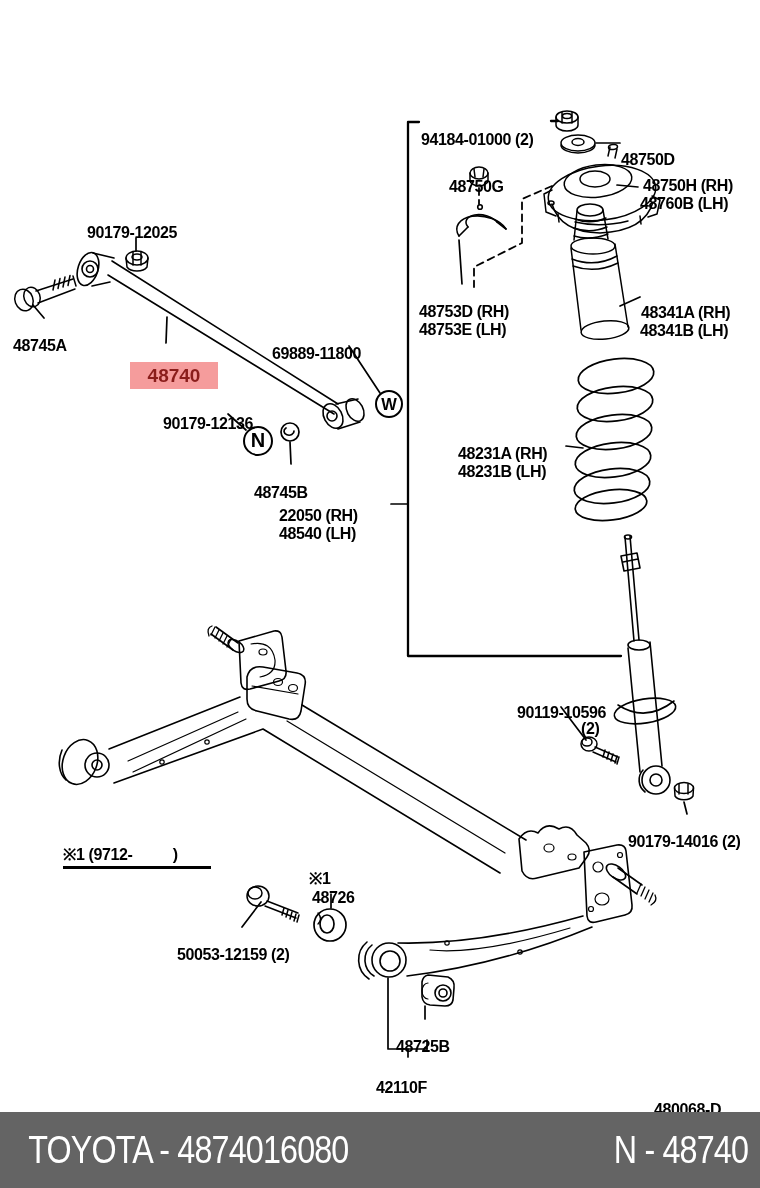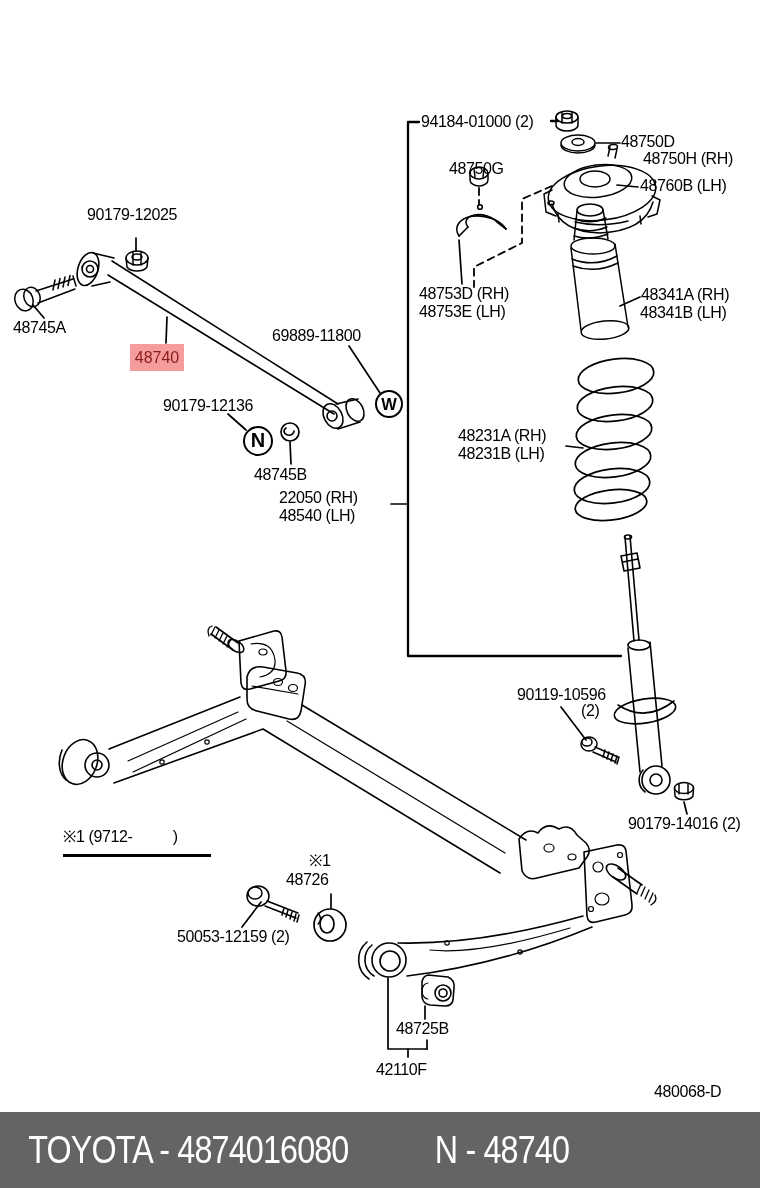--- a/index.html
+++ b/index.html
@@ -1,28 +1,28 @@
 <!DOCTYPE html>
 <html style="--hl-bg: #F59C9C; --hl-fg: #8A1D1B; --footer-bg: #646464; --footer-fg: #FFFFFF;"><head>
 <meta charset="utf-8">
 <style>
   html,body{margin:0;padding:0;background:#fff;}
   .page{position:relative;width:760px;height:1188px;background:#fff;overflow:hidden;
         font-family:"Liberation Sans",sans-serif;}
   .art{position:absolute;left:0;top:0;}
-  .lbl{position:absolute;font-weight:normal;font-size:16px;line-height:17px;
-       letter-spacing:-0.4px;white-space:pre;color:#000;}
+  .lbl{position:absolute;font-weight:bold;font-size:16px;line-height:17px;
+       letter-spacing:-0.4px;white-space:pre;color:#000;margin-top:18px;}
   .hl{background:var(--hl-bg,#F59C9C);color:var(--hl-fg,#8A1D1B);
-      width:54px;height:27px;display:flex;align-items:center;justify-content:center;
-      font-size:16px;letter-spacing:0;}
+      width:88px;height:27px;display:flex;align-items:center;justify-content:center;
+      font-size:19px;letter-spacing:0;}
   .marker{position:absolute;font-weight:bold;color:#000;text-align:center;}
-  .note{border-bottom:3.5px solid #000;padding-bottom:9px;}
+  .note{border-bottom:3.5px solid #000;padding-bottom:3px;}
   .footer{position:absolute;left:0;bottom:0;width:100%;height:76px;
           background:var(--footer-bg,#646464);display:flex;align-items:center;
-          justify-content:flex-start;gap:46px;}
+          justify-content:space-between;gap:46px;}
   .footer span{color:var(--footer-fg,#ffffff);font-size:38px;letter-spacing:-1px;
                transform:scaleX(.85);white-space:nowrap;}
 </style>
 </head>
 <body>
 
 <div class="page">
 
   <svg class="art" width="760" height="1188" viewBox="0 0 760 1188" fill="none" stroke="#000" stroke-width="1.6" stroke-linecap="round" stroke-linejoin="round">
 
@@ -252,42 +252,42 @@
       <ellipse cx="258" cy="896" rx="11" ry="10"></ellipse>
       <ellipse cx="255" cy="893" rx="7" ry="6"></ellipse>
       <path d="M267,901 L298,913 M265,906 L296,918"></path>
       <path d="M284,908 L282,915 M288,910 L286,917 M292,912 L290,919 M296,914 L294,921 M299,915 L297,922"></path>
     </g>
   </svg>
 
   <div class="lbl" style="left:421px;top:113px">94184-01000 (2)</div>
   <div class="lbl" style="left:449px;top:160px">48750G</div>
   <div class="lbl" style="left:621px;top:133px">48750D</div>
-  <div class="lbl" style="left:643px;top:150px">48750H (RH)</div>
+  <div class="lbl" style="left:643px;top:159px">48750H (RH)</div>
   <div class="lbl" style="left:640px;top:177px">48760B (LH)</div>
   <div class="lbl" style="left:419px;top:285px">48753D (RH)</div>
   <div class="lbl" style="left:419px;top:303px">48753E (LH)</div>
   <div class="lbl" style="left:641px;top:286px">48341A (RH)</div>
   <div class="lbl" style="left:640px;top:304px">48341B (LH)</div>
   <div class="lbl" style="left:87px;top:206px">90179-12025</div>
   <div class="lbl" style="left:13px;top:319px">48745A</div>
   <div class="lbl hl" style="left:130px;top:344px">48740</div>
   <div class="lbl" style="left:272px;top:327px">69889-11800</div>
   <div class="lbl" style="left:163px;top:397px">90179-12136</div>
   <div class="lbl" style="left:254px;top:466px">48745B</div>
   <div class="lbl" style="left:279px;top:489px">22050 (RH)</div>
   <div class="lbl" style="left:279px;top:507px">48540 (LH)</div>
   <div class="lbl" style="left:458px;top:427px">48231A (RH)</div>
   <div class="lbl" style="left:458px;top:445px">48231B (LH)</div>
   <div class="lbl" style="left:517px;top:686px">90119-10596</div>
   <div class="lbl" style="left:581px;top:702px">(2)</div>
   <div class="lbl" style="left:628px;top:815px">90179-14016 (2)</div>
   <div class="lbl note" style="left:63px;top:828px;width:148px">※1 (9712-&nbsp;&nbsp;&nbsp;&nbsp;&nbsp;&nbsp;&nbsp;&nbsp;&nbsp;&nbsp;)</div>
   <div class="lbl" style="left:309px;top:852px">※1</div>
-  <div class="lbl" style="left:286px;top:871px">48726</div>
+  <div class="lbl" style="left:312px;top:871px">48726</div>
   <div class="lbl" style="left:177px;top:928px">50053-12159 (2)</div>
   <div class="lbl" style="left:396px;top:1020px">48725B</div>
   <div class="lbl" style="left:376px;top:1061px">42110F</div>
   <div class="lbl" style="left:654px;top:1083px">480068-D</div>
 
   <div class="marker" style="left:245px;top:429px;width:26px;font-size:20px">N</div>
   <div class="marker" style="left:380px;top:395px;width:18px;font-size:16.5px">W</div>
 
   <div class="footer">
     <span>TOYOTA - 4874016080</span>

